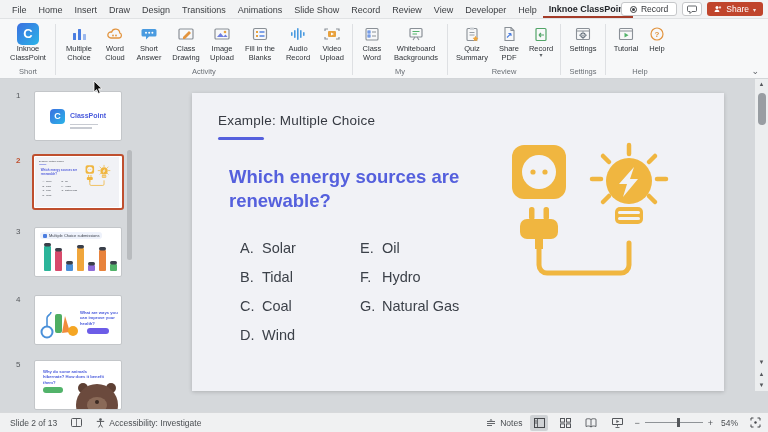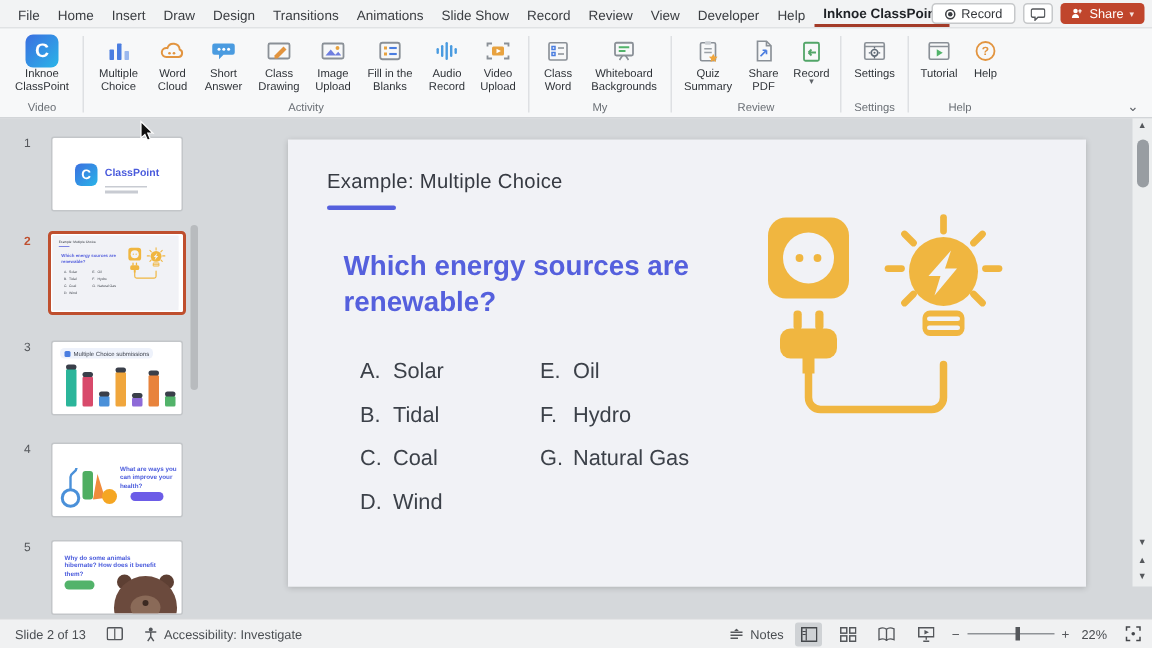--- a/index.html
+++ b/index.html
@@ -140,21 +140,21 @@
 
     <div class="rgroup">
       <div class="rbtns">
         <div class="rbtn" style="width:48px">
           <span class="ric">
               <span class="cp-logo">C</span>
             </span>
           <span>Inknoe ClassPoint</span>
         </div>
       </div>
-      <div class="rglabel">Video</div>
+      <div class="rglabel">Short</div>
     </div>
     <div class="rsep"></div>
 
     <div class="rgroup">
       <div class="rbtns">
         <div class="rbtn" style="width:40px">
           <span class="ric">
               <svg width="18" height="16">
                 <rect x="3" y="7" width="3" height="7" rx="0.5" fill="#4a7de0"></rect>
                 <rect x="8" y="3" width="3" height="11" rx="0.5" fill="#4a7de0"></rect>
@@ -613,21 +613,21 @@
             <path d="M5.5 6.5v2M3.5 9.5h4" stroke="#54575b" stroke-width="0.9"></path>
           </svg>
       </span>
       <div class="zoomwrap">
         <span class="zsign">−</span>
         <span class="zoomtrack">
             <span class="zoomthumb"></span>
           </span>
         <span class="zsign">+</span>
       </div>
-      <span>22%</span>
+      <span>54%</span>
       <span class="viewbtn">
         <svg width="11" height="11" viewBox="0 0 11 11">
             <path d="M1 3.5V1h2.5M7.5 1H10v2.5M10 7.5V10H7.5M3.5 10H1V7.5" fill="none" stroke="#44474b" stroke-width="1"></path>
             <circle cx="5.5" cy="5.5" r="1.2" fill="#44474b"></circle>
           </svg>
       </span>
     </div>
   </div>
 
   <svg class="cursor" width="11" height="15" viewBox="0 0 11 15">

